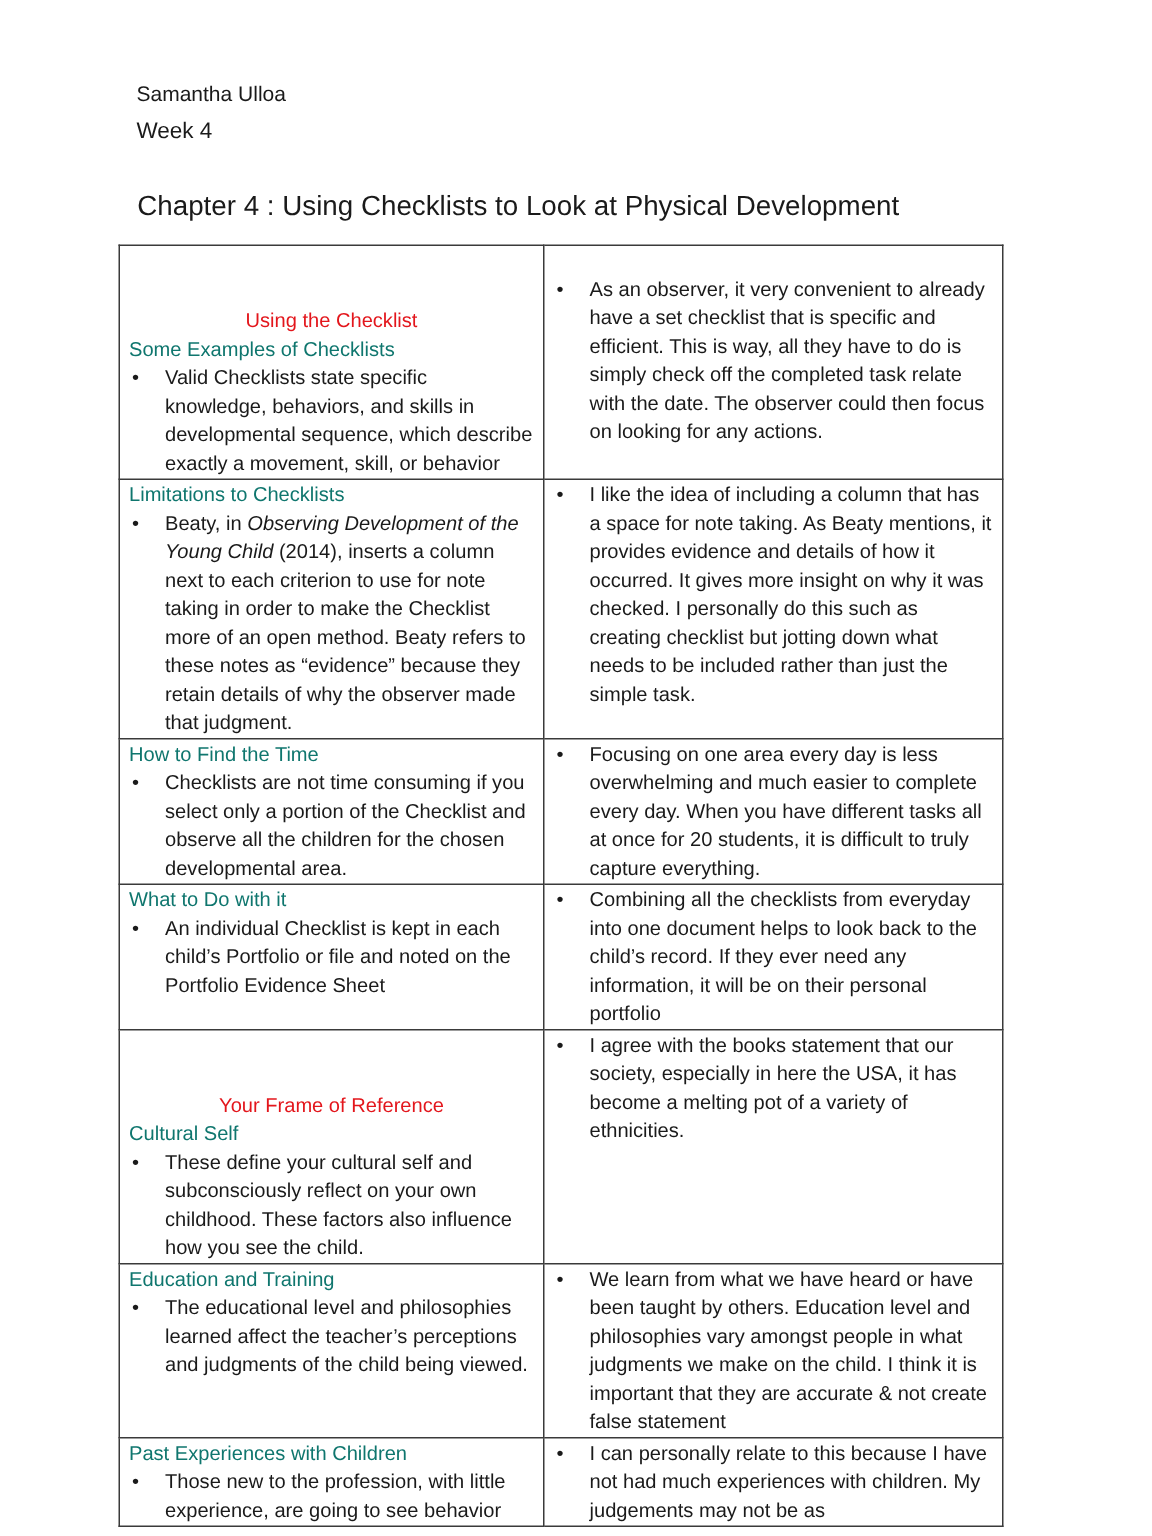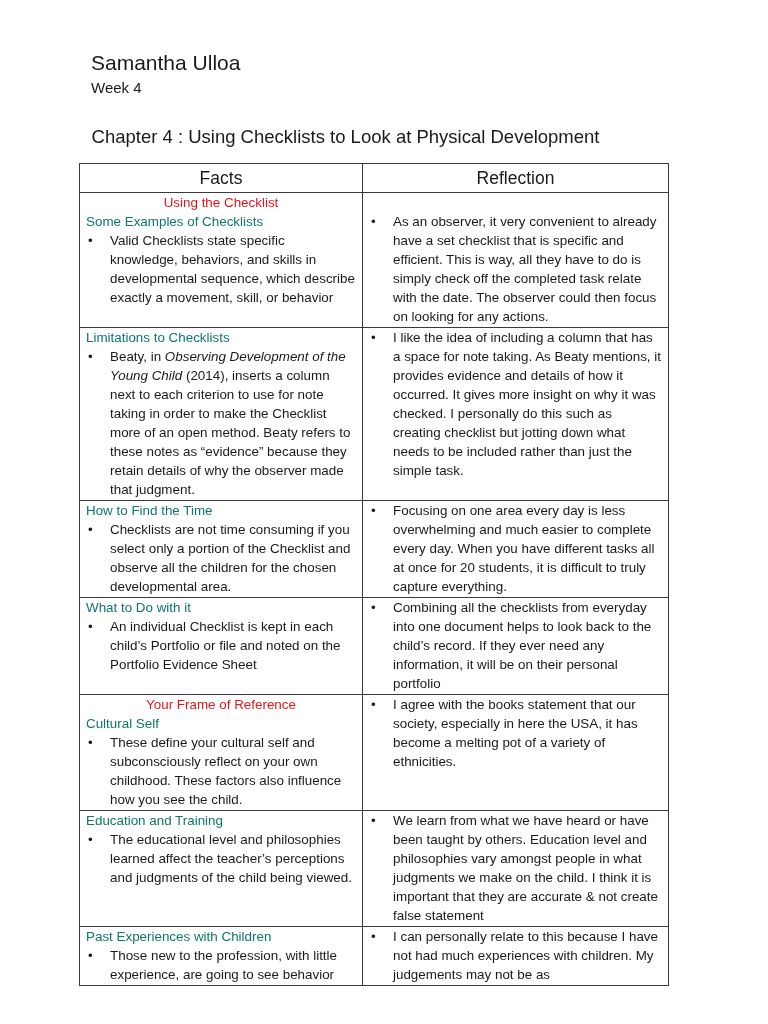--- a/index.html
+++ b/index.html
@@ -1,58 +1,54 @@
 <!DOCTYPE html>
 <html><head>
 <meta charset="utf-8">
 <style>
   html, body { margin: 0; padding: 0; }
   body {
     width: 768px; height: 1024px; background: #ffffff; overflow: hidden;
     font-family: "Liberation Sans", "DejaVu Sans", sans-serif; color: #1a1a1a;
     position: relative;
   }
-  .author { position: absolute; left: 91px; top: 50px; font-size: 21px; line-height: 25px; }
+  .author { position: absolute; left: 91px; top: 50px; font-size: 14px; line-height: 25px; }
   .week { position: absolute; left: 91px; top: 75px; font-size: 15px; line-height: 25px; }
   .title { position: absolute; left: 0; width: 691px; top: 124px; text-align: center; font-size: 18.5px; line-height: 26px; }
   table.doc {
     position: absolute; left: 79px; top: 163px; width: 589px;
     border-collapse: collapse; table-layout: fixed;
   }
   table.doc td, table.doc th {
     border: 1.5px solid #3a3a3a; vertical-align: top; padding: 0 6px 1px 6px;
     font-size: 13.4px; line-height: 19px; font-weight: normal;
   }
   table.doc th { font-size: 17.5px; line-height: 28px; text-align: center; padding: 0; }
   col.c1 { width: 283px; } col.c2 { width: 306px; }
-  .section { color: #e3161c; text-align: center; }
+  .section { color: #e3161c; text-align: center; margin-top: 40px; }
   .sub { color: #0f766e; }
   .bullet { display: flex; }
   .dot { width: 22px; flex: 0 0 22px; padding-left: 2px; }
   .btext { flex: 1; }
   .spacer { height: 19px; }
   em { font-style: italic; }
 </style>
 </head>
 <body>
 
 <div class="author">Samantha Ulloa</div>
 <div class="week">Week 4</div>
 <div class="title">Chapter 4 : Using Checklists to Look at Physical Development</div>
 
 <table class="doc">
   <colgroup>
       <col class="c1">
       <col class="c2">
     </colgroup>
   <tbody>
-      <tr>
-    <th>Facts</th>
-    <th>Reflection</th>
-  </tr>
 
   <tr>
     <td>
       <div class="section">Using the Checklist</div>
       <div class="sub">Some Examples of Checklists</div>
       <div class="bullet">
         <span class="dot">•</span>
         <span class="btext">Valid Checklists state specific knowledge, behaviors, and skills in developmental sequence, which describe exactly a movement, skill, or behavior</span>
       </div>
     </td>

